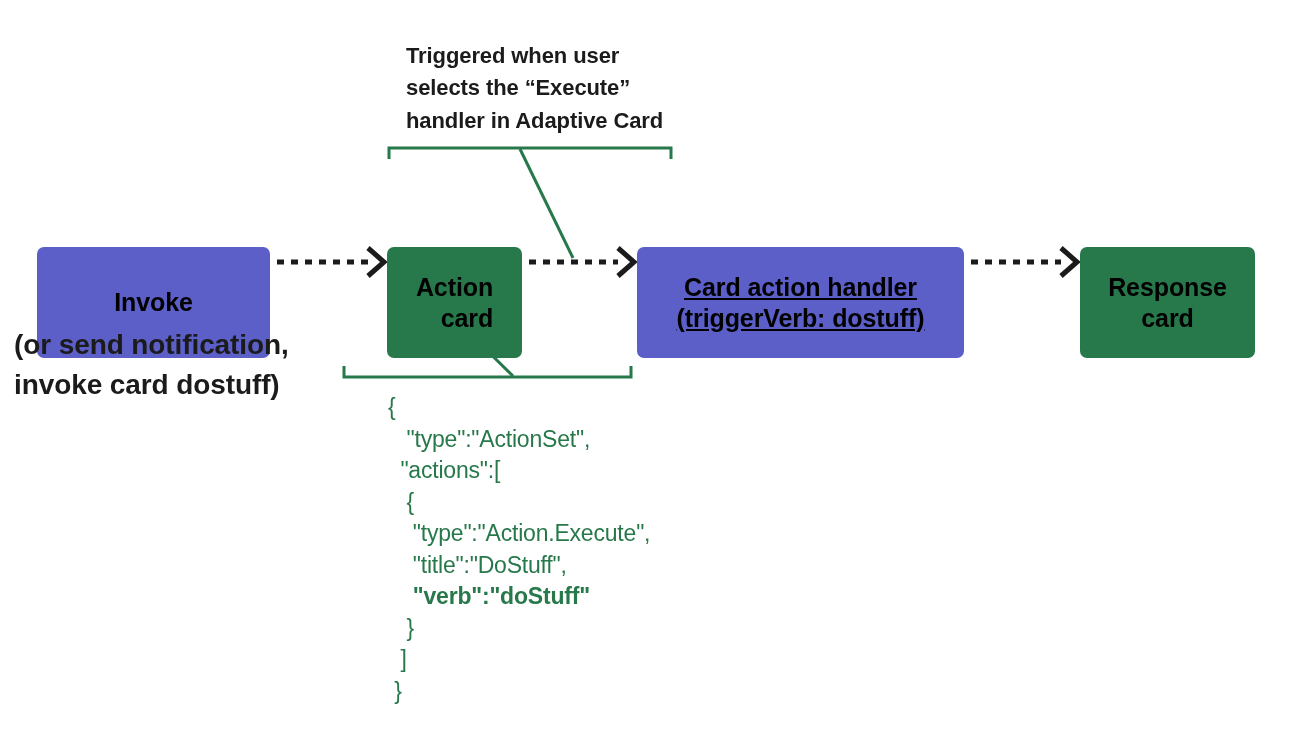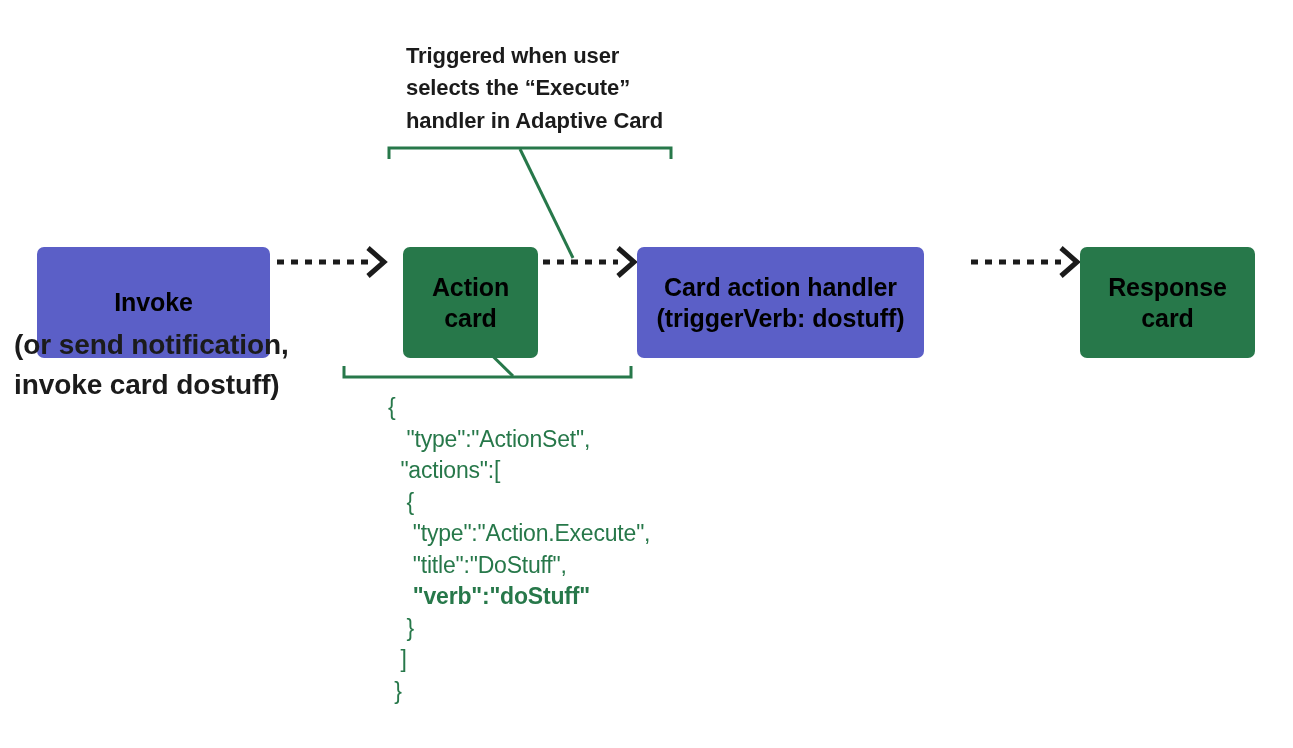--- a/index.html
+++ b/index.html
@@ -43,22 +43,22 @@
     padding: 4px 10px;
     letter-spacing: -0.1px;
     margin-top: 40px;
   }
   .node .nline { display: block; white-space: nowrap; }
 
   .node-purple { background: #5B5FC7; }
   .node-green  { background: #27784A; }
 
   #node-invoke     { left: 37px;   top: 207px; width: 233px; height: 111px; }
-  #node-action     { left: 403px;  top: 207px; width: 135px; height: 111px; }
-  #node-handler    { left: 637px;  top: 207px; width: 287px; height: 111px; }
+  #node-action     { left: 387px;  top: 207px; width: 135px; height: 111px; text-align: right; }
+  #node-handler    { left: 637px;  top: 207px; width: 327px; height: 111px; text-decoration: underline; }
   #node-response   { left: 1080px; top: 207px; width: 175px; height: 111px; }
 
   
   .note {
     position: absolute;
     color: #1b1b1b;
     font-weight: bold;
     letter-spacing: -0.1px;
   }
   #note-invoke-sub {

